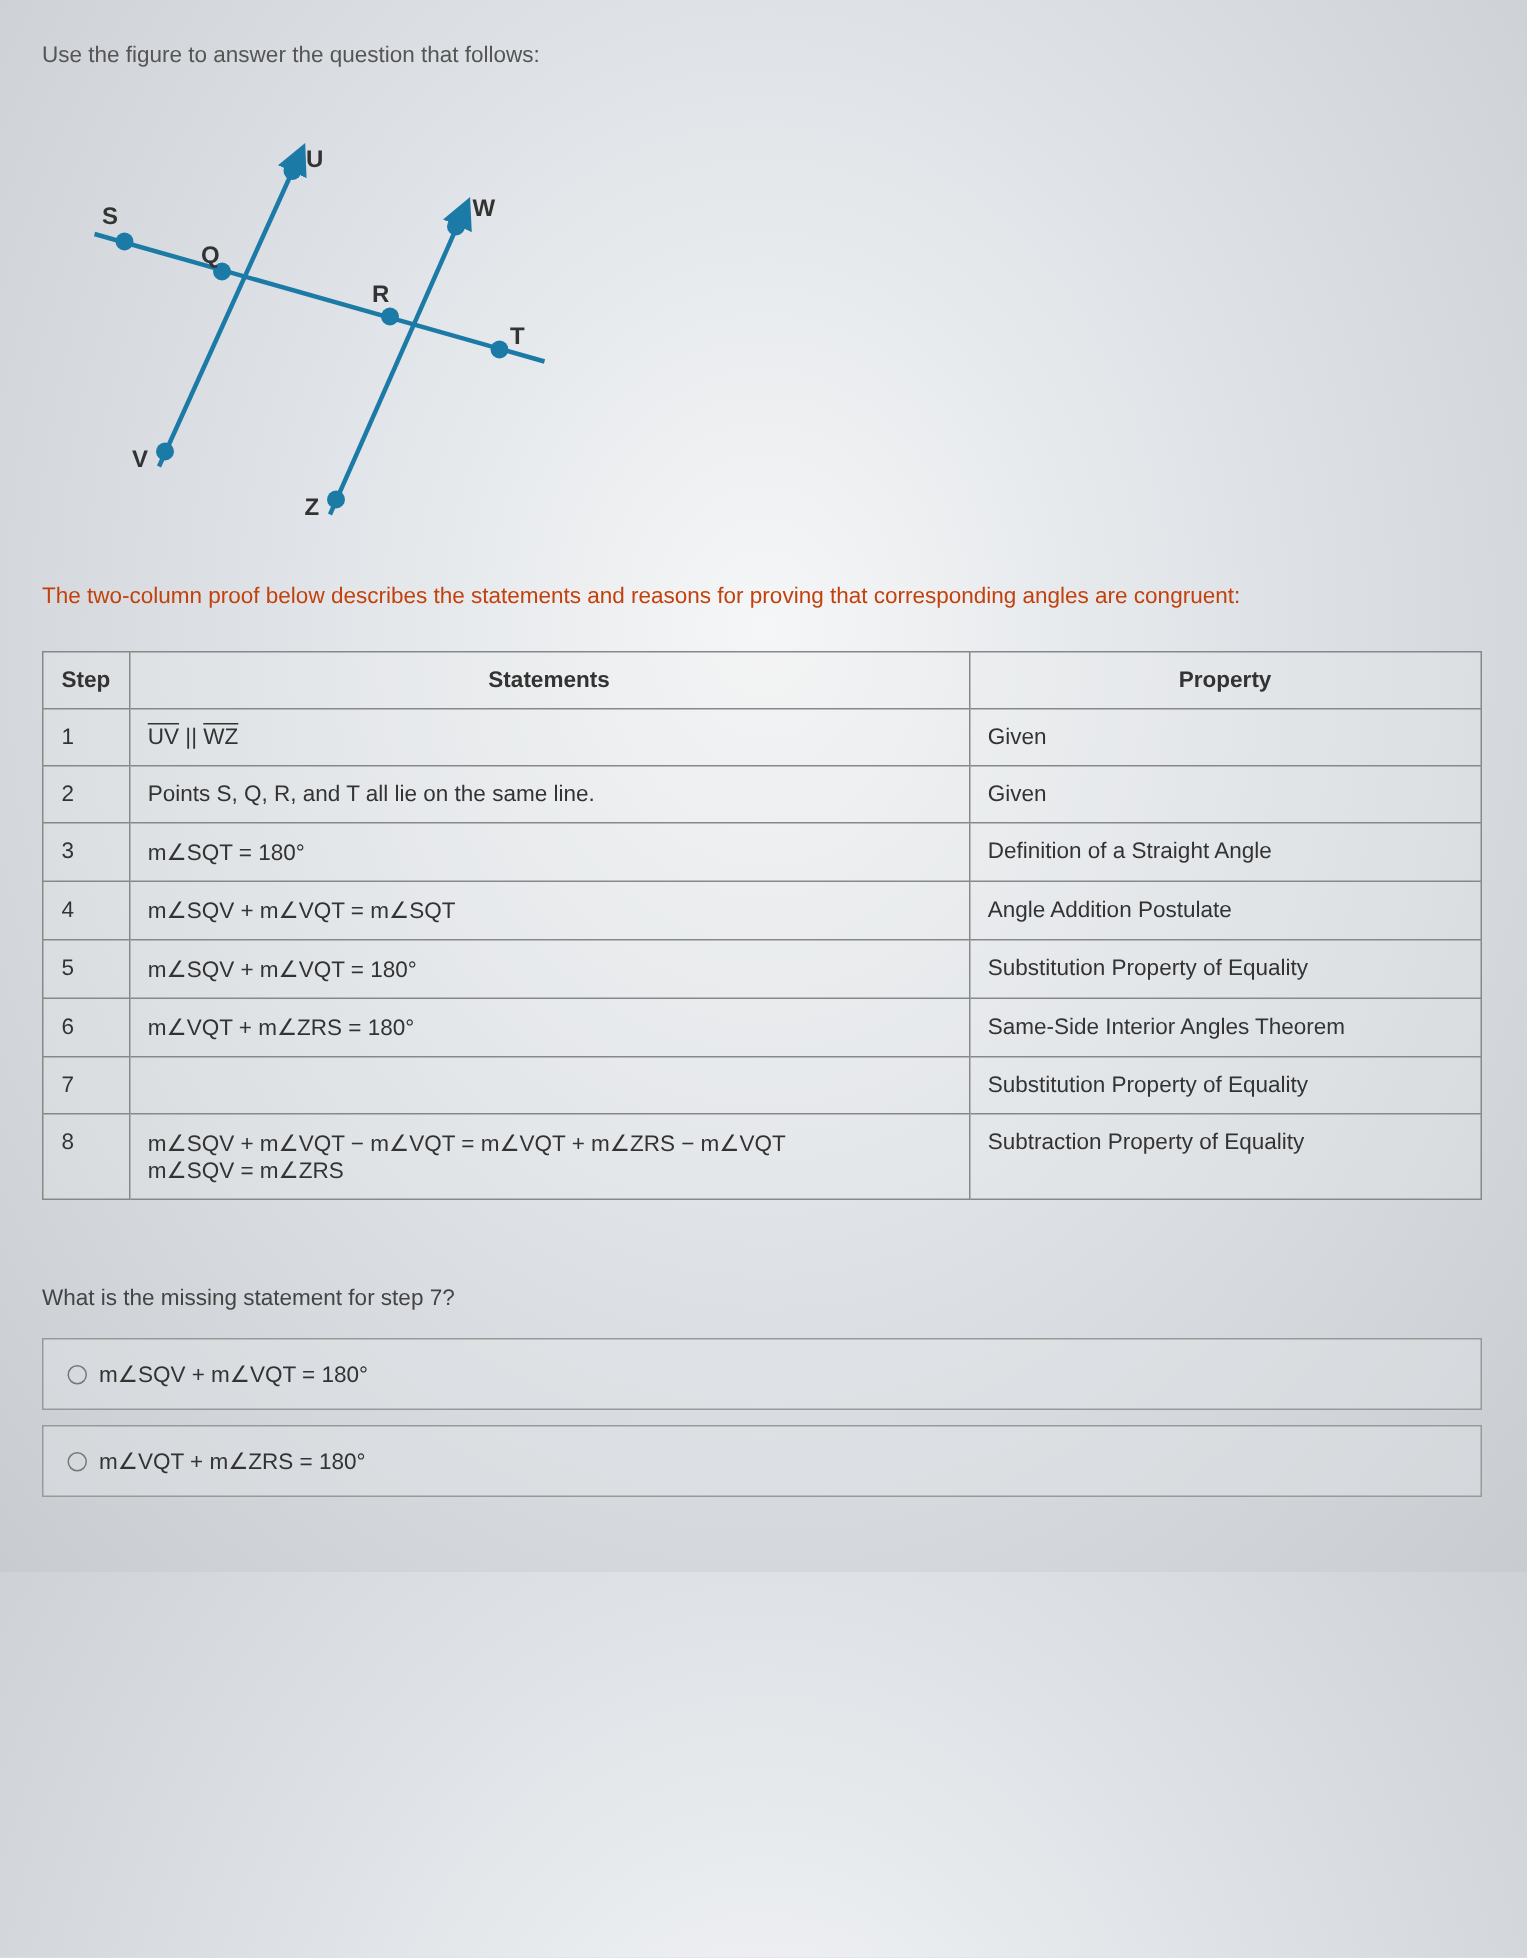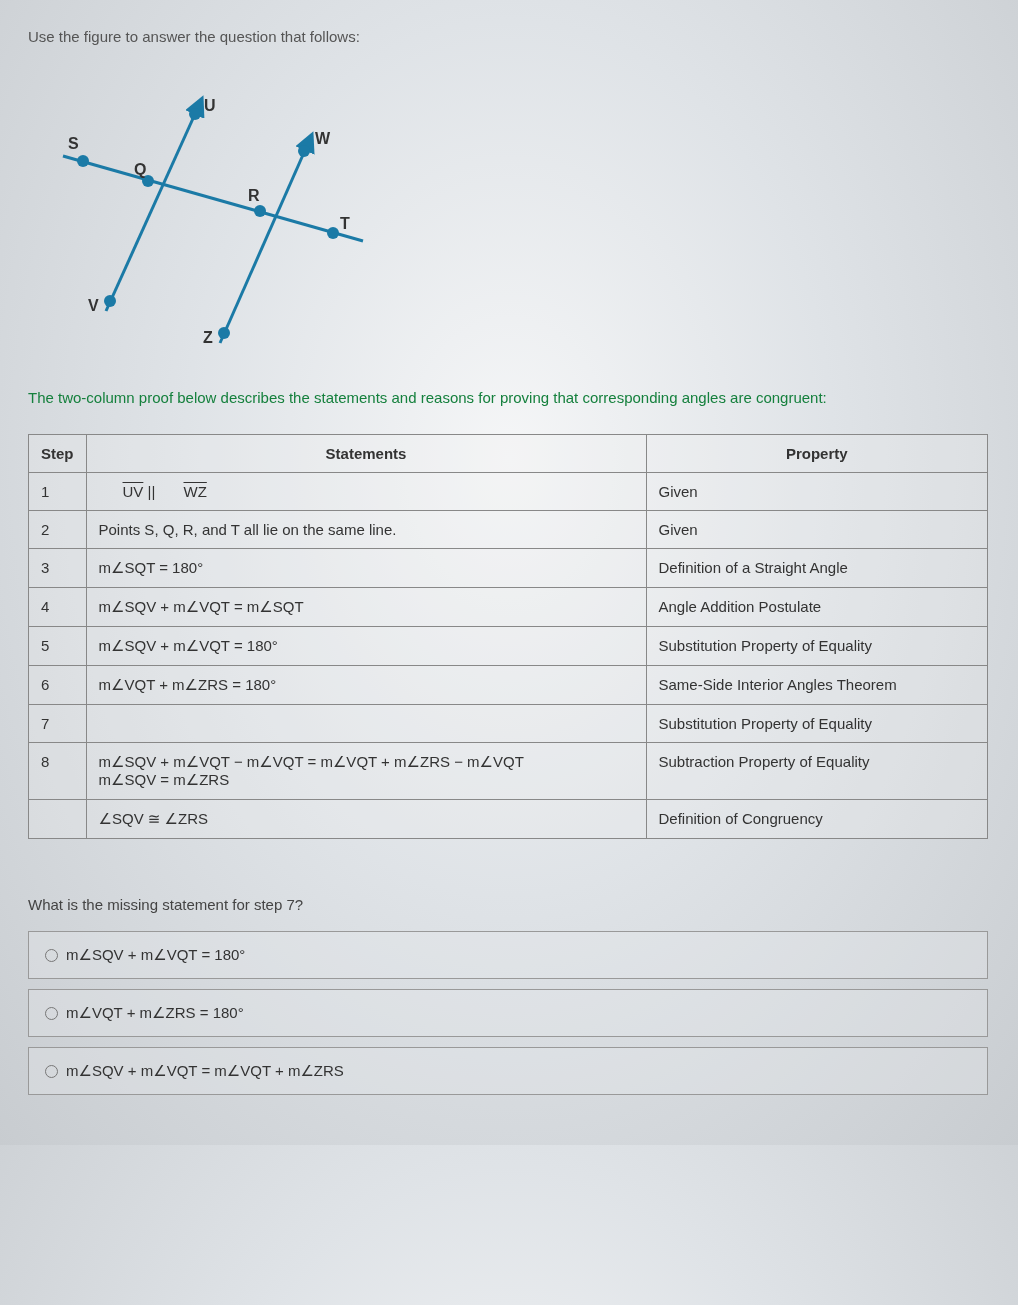--- a/index.html
+++ b/index.html
@@ -16,21 +16,21 @@
     color: #555;
     font-size: 15px;
     margin-bottom: 36px;
   }
   .figure {
     width: 340px;
     height: 280px;
     margin-bottom: 28px;
   }
   .desc {
-    color: #15803d;
+    color: #c2410c;
     font-size: 15px;
     margin-bottom: 28px;
   }
   table.proof {
     width: 960px;
     border-collapse: collapse;
     background: rgba(240,240,240,0.25);
   }
   table.proof th, table.proof td {
     border: 1px solid #888;
@@ -40,21 +40,21 @@
     font-size: 15px;
     color: #333;
   }
   table.proof th {
     font-weight: bold;
     text-align: center;
   }
   table.proof th:first-child { width: 55px; text-align: right;}
   table.proof td:first-child { width: 55px; }
   table.proof th:nth-child(2), table.proof td:nth-child(2) { width: 560px; }
-  .overline { text-decoration: overline; display:inline-block;margin-left:24px;}
+  .overline { text-decoration: overline; display:inline-block;}
   .question {
     margin-top: 57px;
     margin-bottom: 18px;
     color: #444;
     font-size: 15px;
   }
   .option {
     border: 1px solid #999;
     background: rgba(230,232,235,0.35);
     padding: 14px 16px;
@@ -157,27 +157,21 @@
       <tr>
         <td>7</td>
         <td></td>
         <td>Substitution Property of Equality</td>
       </tr>
       <tr>
         <td>8</td>
         <td>m∠SQV + m∠VQT − m∠VQT = m∠VQT + m∠ZRS − m∠VQT<br>m∠SQV = m∠ZRS</td>
         <td>Subtraction Property of Equality</td>
       </tr>
-      <tr>
-        <td></td>
-        <td>∠SQV ≅ ∠ZRS</td>
-        <td>Definition of Congruency</td>
-      </tr>
     </tbody>
 </table>
 
 <div class="question">What is the missing statement for step 7?</div>
 
 <div id="options-container">
     <div class="option"><span class="radio"></span><span>m∠SQV + m∠VQT = 180°</span></div>
     <div class="option"><span class="radio"></span><span>m∠VQT + m∠ZRS = 180°</span></div>
-    <div class="option"><span class="radio"></span><span>m∠SQV + m∠VQT = m∠VQT + m∠ZRS</span></div>
   </div>
 
 </body></html>

